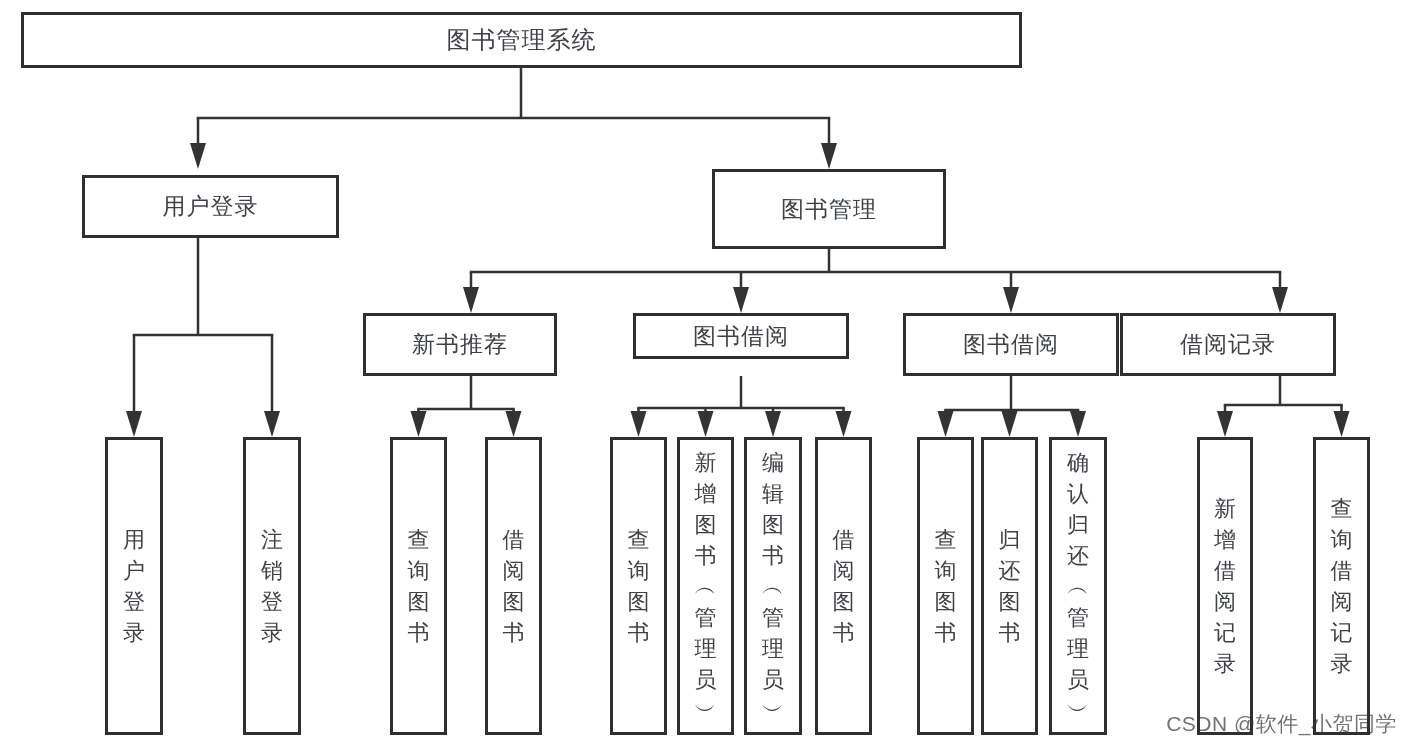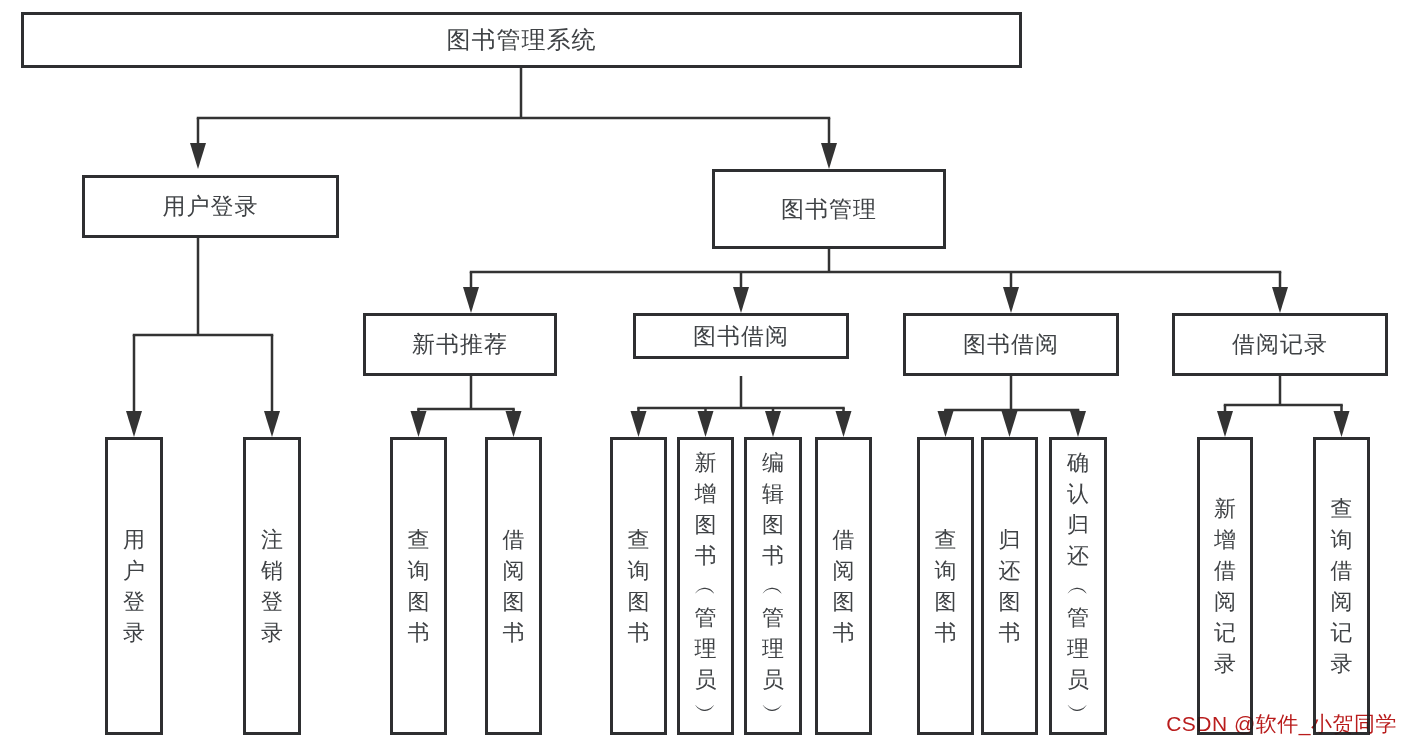--- a/index.html
+++ b/index.html
@@ -48,21 +48,21 @@
     line-height: 31px;
     font-size: 22px;
     text-align: center;
   }
   .watermark {
     position: absolute;
     top: 710px;
     right: 8px;
     font-size: 21px;
     letter-spacing: 0.5px;
-    color: #b91c1c;
+    color: #737373;
     z-index: 3;
     mix-blend-mode: darken;
     white-space: nowrap;
   }
 </style>
 </head>
 <body>
 
 <div class="canvas">
 
@@ -134,21 +134,21 @@
 
   <div class="node h" style="left:363px;top:313px;width:194px;height:63px">
     <span class="label">新书推荐</span>
   </div>
   <div class="node h" style="left:633px;top:313px;width:216px;height:46px">
     <span class="label">图书借阅</span>
   </div>
   <div class="node h" style="left:903px;top:313px;width:216px;height:63px">
     <span class="label">图书借阅</span>
   </div>
-  <div class="node h" style="left:1172px;top:313px;width:216px;height:63px">
+  <div class="node h" style="left:1120px;top:313px;width:216px;height:63px">
     <span class="label">借阅记录</span>
   </div>
 
   <div class="node v" style="left:105px;top:437px;width:58px;height:298px">
     <span class="label">
         <span class="vchar">用</span>
         <span class="vchar">户</span>
         <span class="vchar">登</span>
         <span class="vchar">录</span>
       </span>

